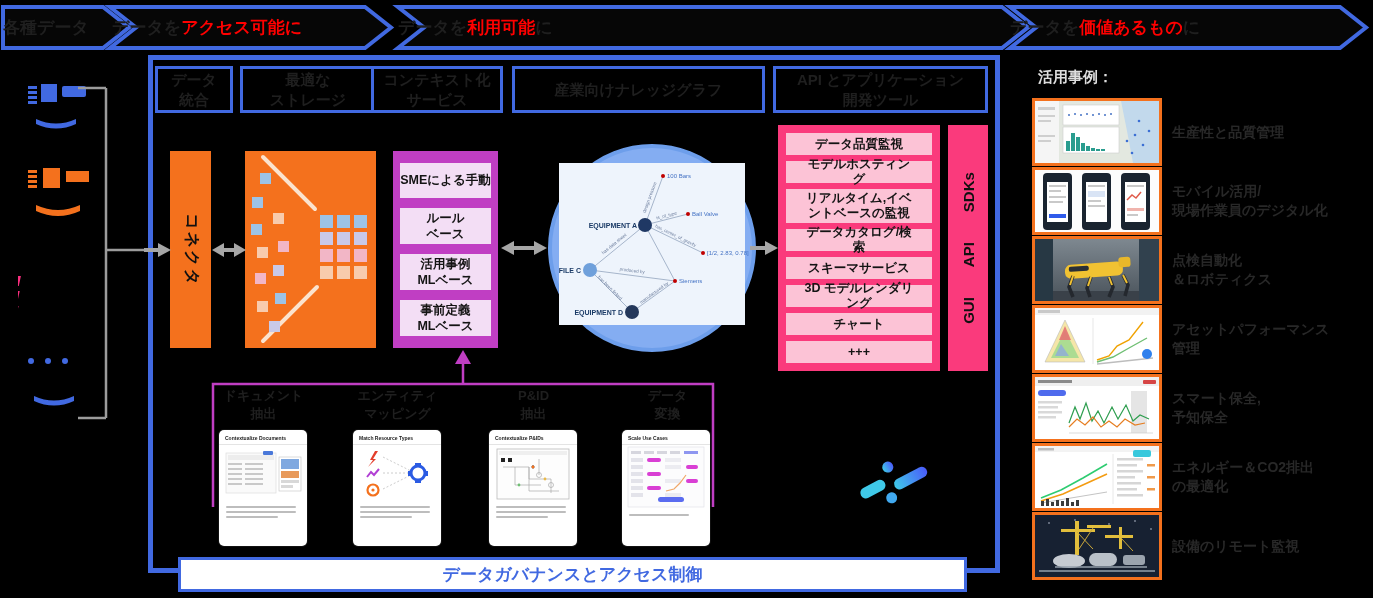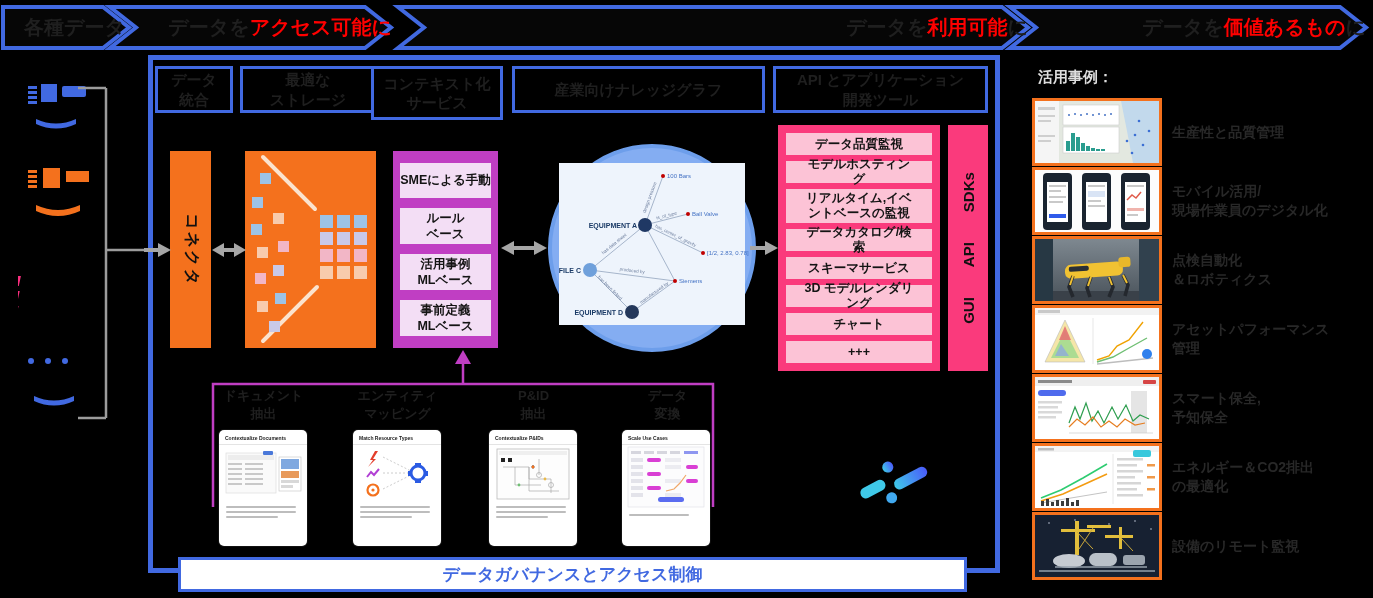--- a/index.html
+++ b/index.html
@@ -6,21 +6,21 @@
     --blue:#4169E1; --orange:#F4711D; --magenta:#C03EC3; --pink:#FA3A7C;
     --lpink:#FCC3D6; --lpurple:#F3DEF5; --red:#FF0000;
   }
   *{margin:0;padding:0;box-sizing:border-box}
   html,body{background:#000}
   body{font-family:"Liberation Sans","DejaVu Sans",sans-serif}
   #stage{position:relative;width:1373px;height:598px;background:#000;overflow:hidden}
   .abs{position:absolute}
   .ctr{display:flex;align-items:center;justify-content:center;text-align:center}
   .pre{white-space:pre-line}
-  .stage-text{top:7px;height:41px;line-height:41px;font-size:20px;font-weight:bold;color:#1f1f1f;text-align:right}
+  .stage-text{top:7px;height:41px;line-height:41px;font-size:17px;font-weight:bold;color:#1f1f1f;text-align:left}
   .stage-text .em{color:var(--red)}
   .main-box{left:148px;top:55px;width:852px;height:518px;border:5px solid var(--blue);background:#000}
   .pillar{border:3px solid var(--blue);background:#000;color:#1f1f1f;font-weight:bold;font-size:15px;line-height:1.3}
   .connector{background:var(--orange)}
   .vtext{position:absolute;top:50%;left:50%;transform:translate(-50%,-50%) rotate(90deg);white-space:nowrap;font-weight:bold;font-size:16px;color:#101010;letter-spacing:2px}
   .storage{background:var(--orange)}
   .ctx-box{background:var(--magenta)}
   .method{background:var(--lpurple);color:#141414;font-weight:bold;font-size:12.5px;line-height:1.3}
   .api-box{background:var(--pink)}
   .feature{background:var(--lpink);color:#141414;font-weight:bold;font-size:12.5px;line-height:1.2;padding:0 16px}
@@ -95,21 +95,21 @@
       <path d="M16,318 Q36,327 56,318 L56,323 Q36,332 16,323 Z" fill="#4169E1"></path>
     </g>
   </svg>
 
   <div class="abs main-box"></div>
 
   <div class="abs pillar ctr pre" style="left:155px;top:66px;width:78px;height:47px">データ
 統合</div>
   <div class="abs pillar ctr pre" style="left:240px;top:66px;width:136px;height:47px">最適な
 ストレージ</div>
-  <div class="abs pillar ctr pre" style="left:371px;top:66px;width:132px;height:54px">コンテキスト化
+  <div class="abs pillar ctr pre" style="left:371px;top:66px;width:132px;height:47px">コンテキスト化
 サービス</div>
   <div class="abs pillar ctr pre" style="left:512px;top:66px;width:253px;height:47px">産業向けナレッジグラフ</div>
   <div class="abs pillar ctr pre" style="left:773px;top:66px;width:215px;height:47px">API とアプリケーション
 開発ツール</div>
 
   <div class="abs connector" style="left:170px;top:151px;width:41px;height:197px">
     <span class="vtext">コネクタ</span>
   </div>
 
   <div class="abs storage" style="left:245px;top:151px;width:131px;height:197px">

